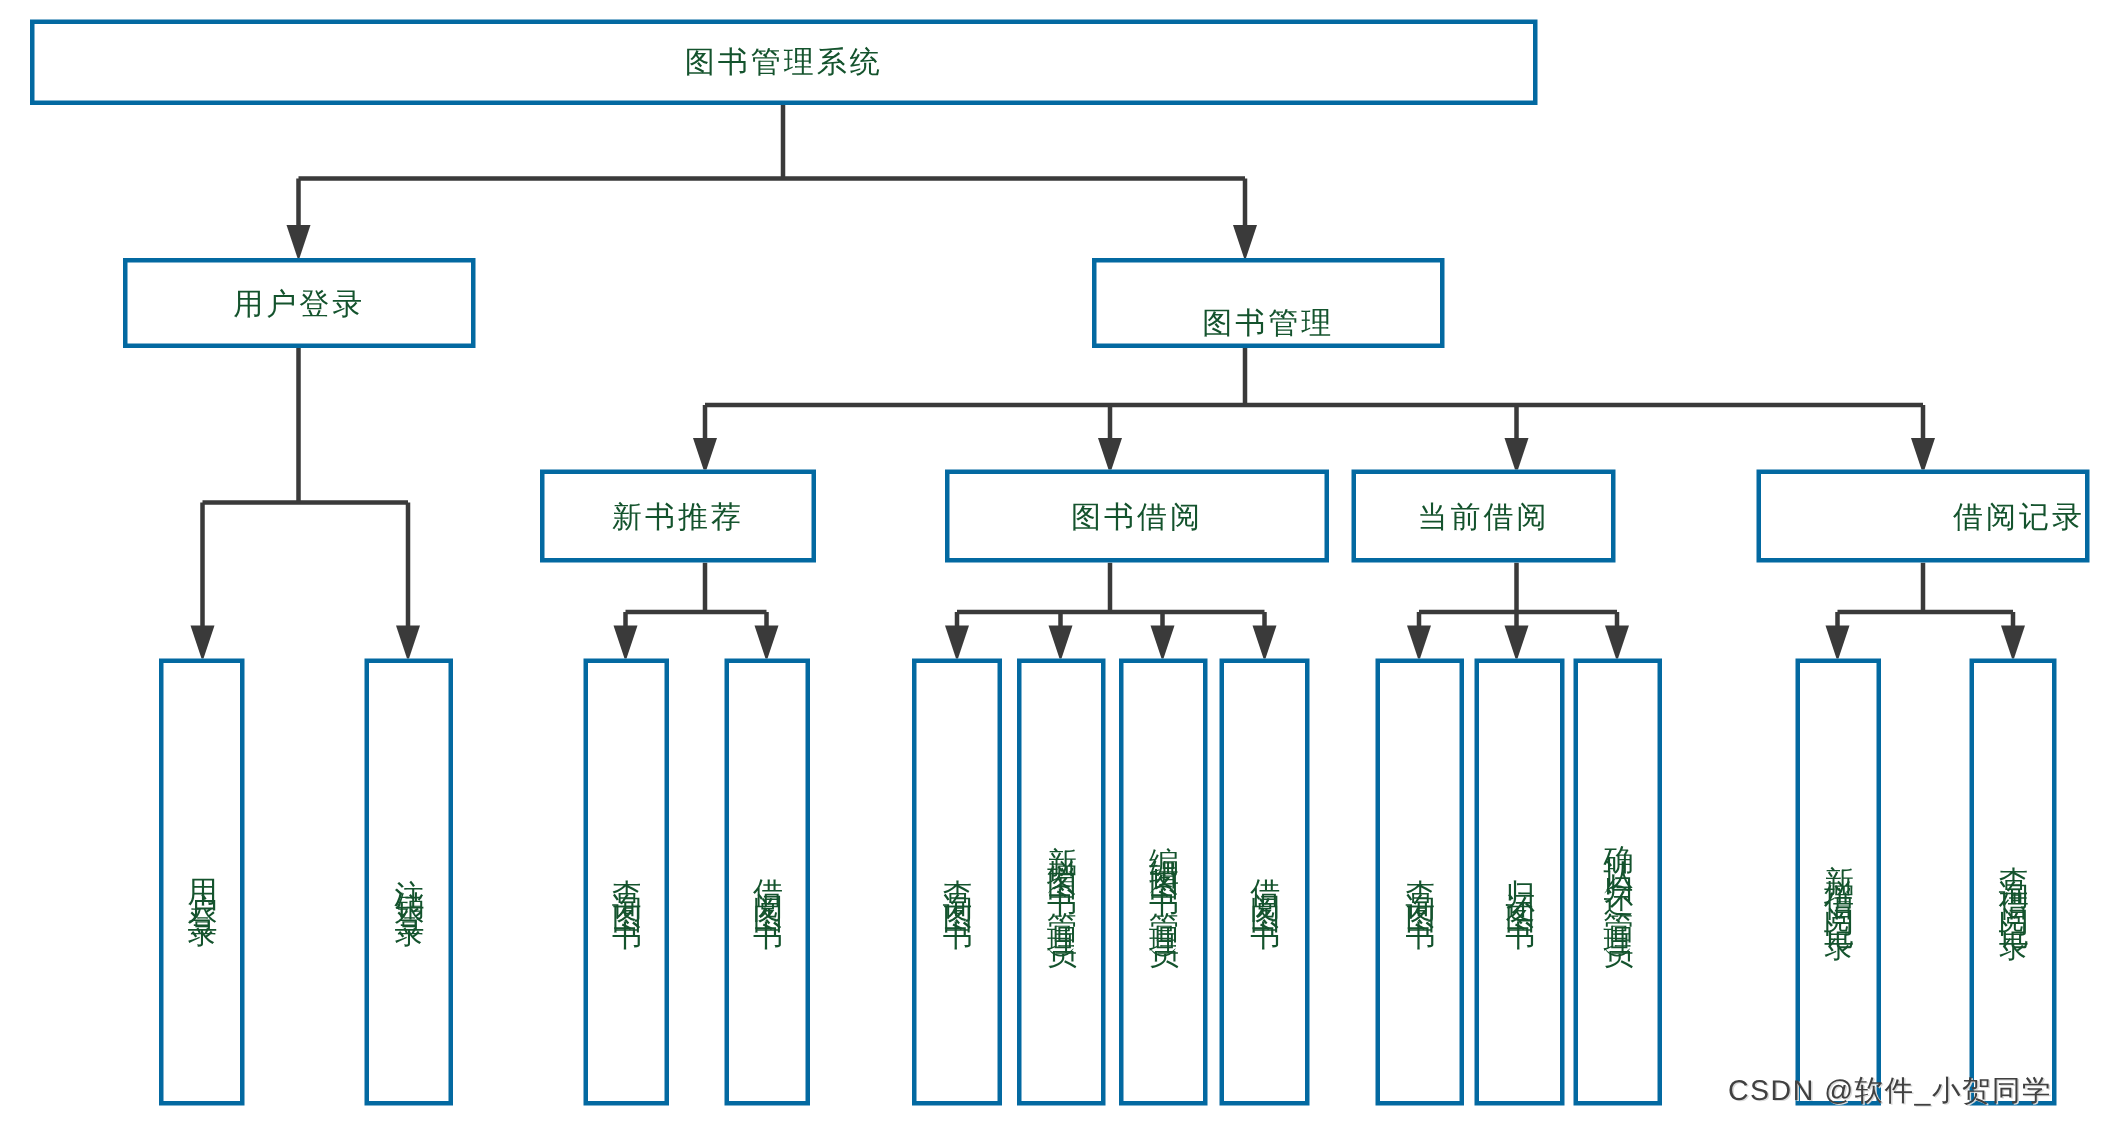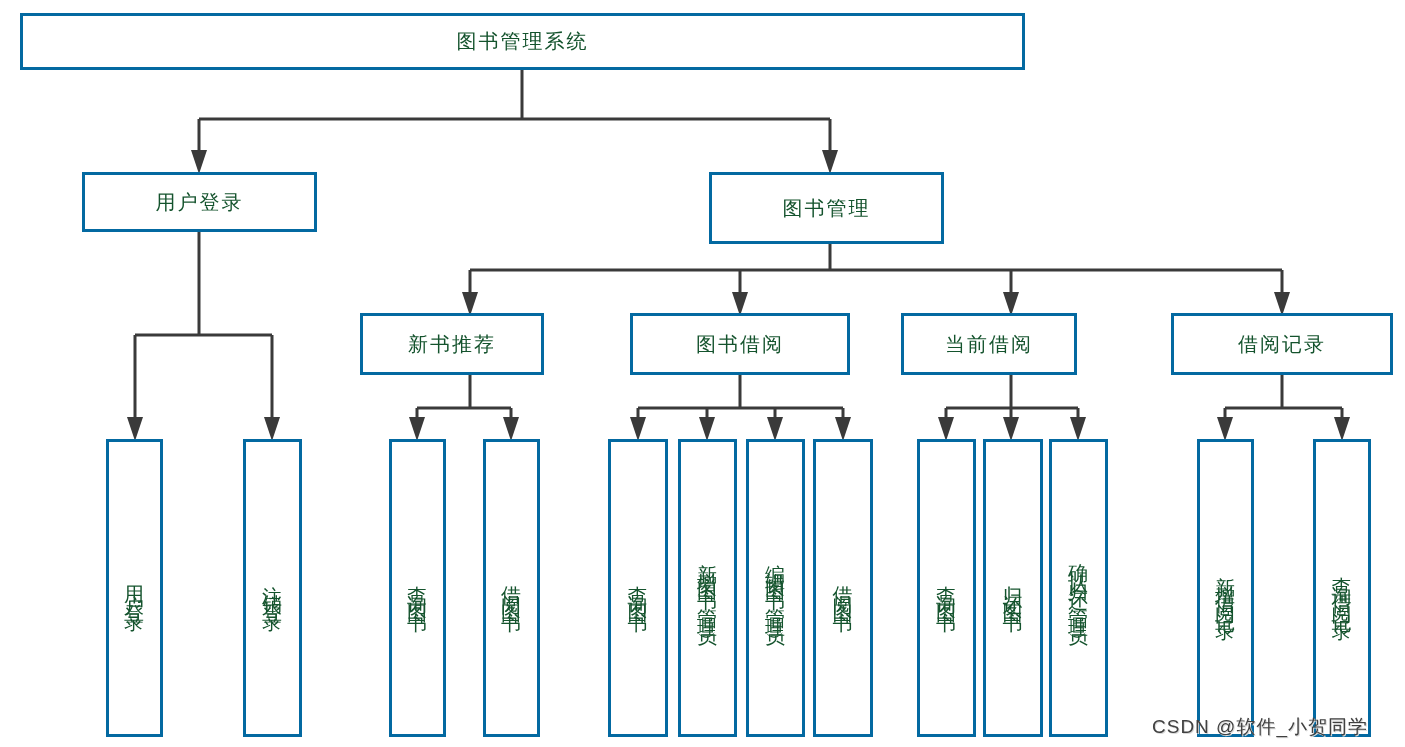--- a/index.html
+++ b/index.html
@@ -33,26 +33,26 @@
   }
   .vnode span {
     writing-mode: vertical-rl;
     text-orientation: mixed;
     font-size: 20px;
     letter-spacing: 9px;
     line-height: 1;
   }
   .root  { left: 20px;  top: 13px;  width: 1005px; height: 57px; }
   .lvl2a { left: 82px;  top: 172px; width: 235px;  height: 60px; }
-  .lvl2b { left: 709px; top: 172px; width: 235px;  height: 72px; }
+  .lvl2b { left: 728px; top: 172px; width: 235px;  height: 60px; align-items: flex-end; }
   .lvl3  { top: 313px; height: 62px; }
   .l3a { left: 360px;  width: 184px; }
-  .l3b { left: 630px;  width: 220px; }
+  .l3b { left: 630px;  width: 256px; }
   .l3c { left: 901px;  width: 176px; }
-  .l3d { left: 1171px; width: 222px; }
+  .l3d { left: 1171px; width: 222px; justify-content: flex-end; }
   .leaf { top: 439px; height: 298px; }
   .lf01 { left: 106px;  width: 57px; }
   .lf02 { left: 243px;  width: 59px; }
   .lf03 { left: 389px;  width: 57px; }
   .lf04 { left: 483px;  width: 57px; }
   .lf05 { left: 608px;  width: 60px; }
   .lf06 { left: 678px;  width: 59px; }
   .lf07 { left: 746px;  width: 59px; }
   .lf08 { left: 813px;  width: 60px; }
   .lf09 { left: 917px;  width: 59px; }

